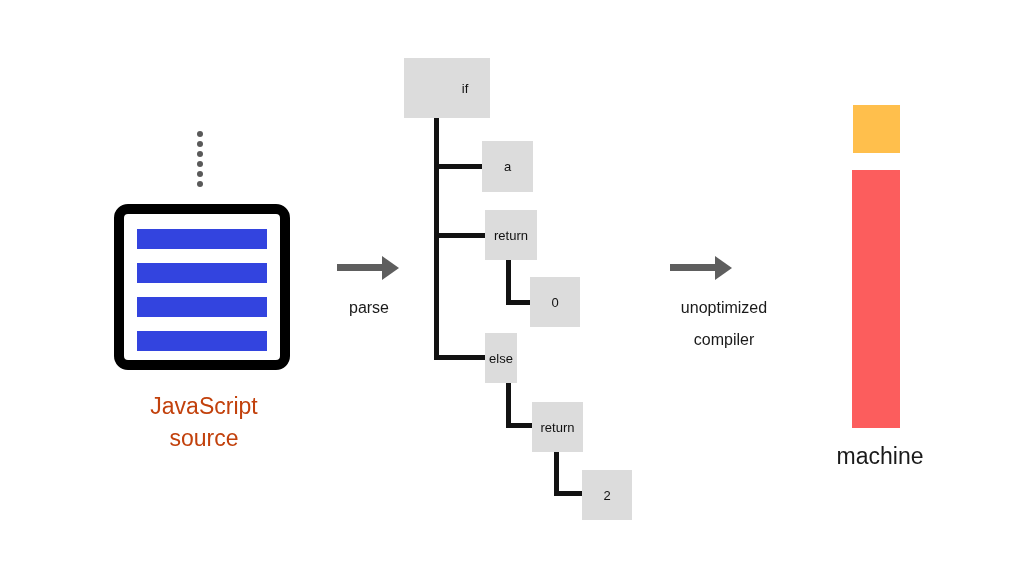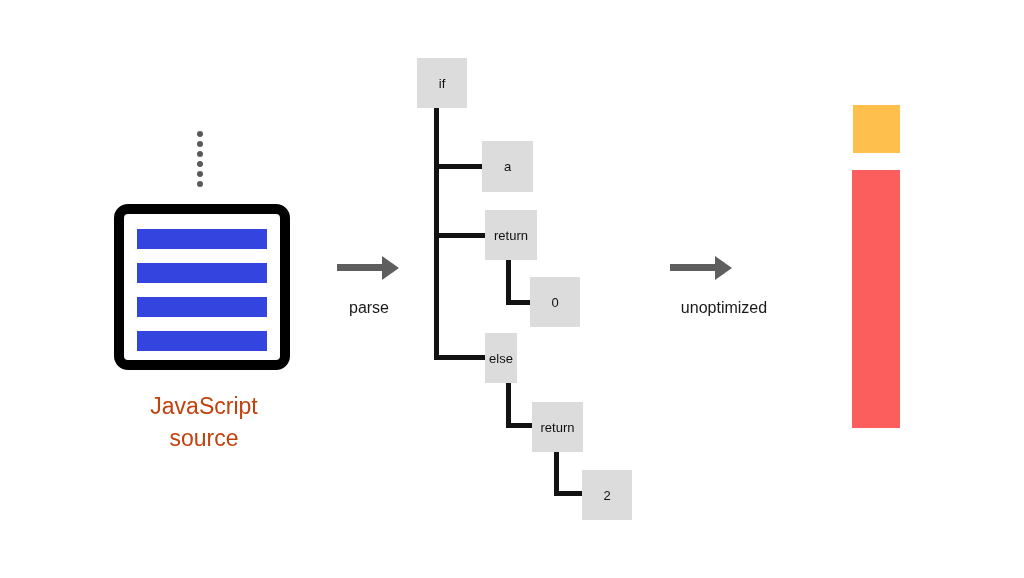--- a/index.html
+++ b/index.html
@@ -186,36 +186,38 @@
 
     <div class="edge" style="left:506px; top:256px; width:5px; height:49px;"></div>
     <div class="edge" style="left:506px; top:300px; width:30px; height:5px;"></div>
 
     <div class="edge" style="left:506px; top:379px; width:5px; height:48px;"></div>
     <div class="edge" style="left:506px; top:423px; width:32px; height:5px;"></div>
 
     <div class="edge" style="left:554px; top:448px; width:5px; height:48px;"></div>
     <div class="edge" style="left:554px; top:491px; width:32px; height:5px;"></div>
 
-    <div class="node" style="left:417px; top:58px;  width:50px; height:50px;">if</div>
+    <div class="node" style="left:404px; top:58px;  width:50px; height:60px;padding-left:36px;">if</div>
     <div class="node" style="left:482px; top:141px; width:51px; height:51px;">a</div>
     <div class="node" style="left:485px; top:210px; width:52px; height:50px;">return</div>
     <div class="node" style="left:530px; top:277px; width:50px; height:50px;">0</div>
     <div class="node" style="left:485px; top:333px; width:32px; height:50px;">else</div>
     <div class="node" style="left:532px; top:402px; width:51px; height:50px;">return</div>
     <div class="node" style="left:582px; top:470px; width:50px; height:50px;">2</div>
   </div>
 
   <div class="arrow" style="left:670px; top:256px; width:62px;">
     <div class="shaft" style="width:46px;"></div>
     <div class="head" style="left:45px;"></div>
   </div>
   <div class="arrow-caption" style="left:636px; top:292px; width:176px;">
     <div>unoptimized</div>
+    <div>compiler</div>
   </div>
 
   <div class="mc-block" style="left:853px; top:105px; width:47px; height:48px; background:#ffbf4c;"></div>
   <div class="mc-block" style="left:852px; top:170px; width:48px; height:258px; background:#fc5d5d;"></div>
 
   <div class="mc-caption">
+    <div>machine</div>
   </div>
 
 </div>
 
 </body></html>

